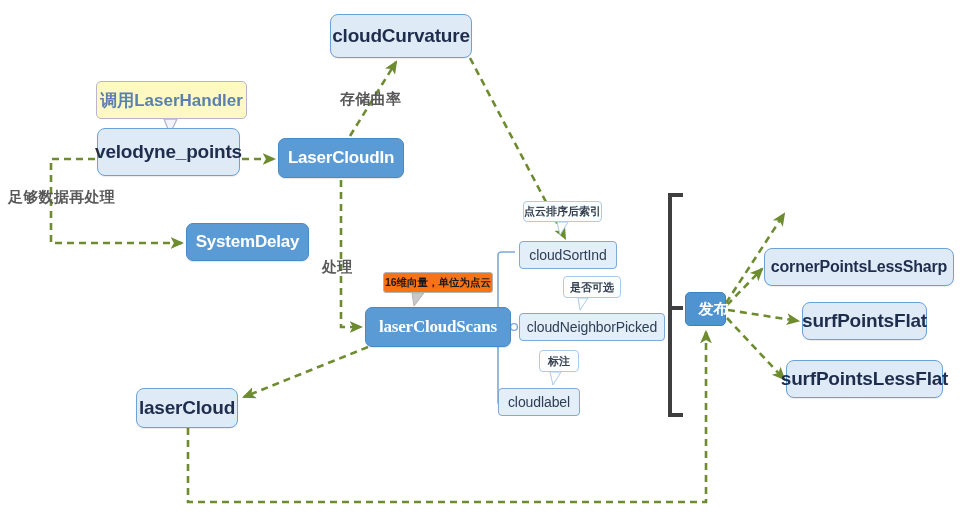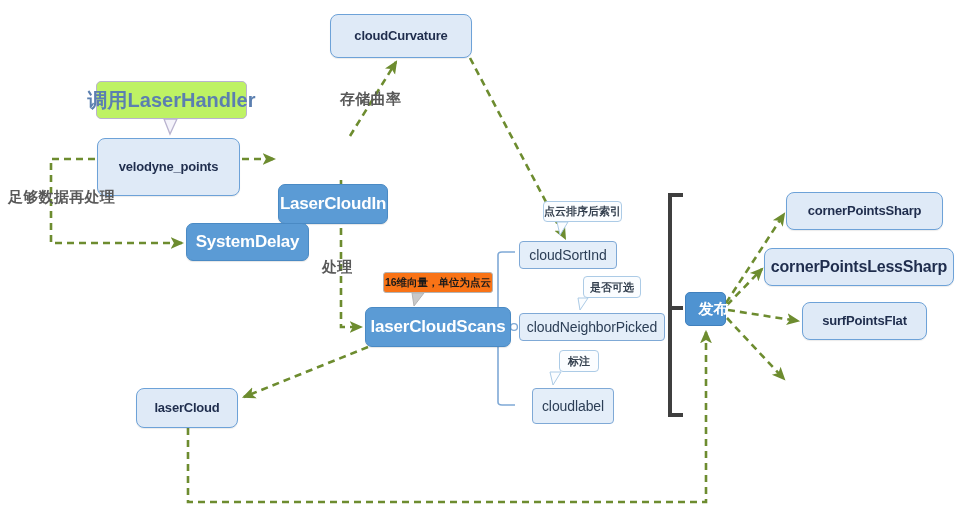--- a/index.html
+++ b/index.html
@@ -46,21 +46,21 @@
     letter-spacing: -0.2px;
     box-shadow: 0 1px 1px rgba(0,0,0,0.10);
   }
   
   .node.light {
     background: #dfeaf7;
     border: 1.4px solid #6da2d8;
     color: #1f2d4d;
     font-weight: bold;
     border-radius: 8px;
-    font-size: 13px;
+    font-size: 19px;
     letter-spacing: -0.2px;
     box-shadow: 0 1px 1px rgba(0,0,0,0.08);
   }
   
   .node.small {
     background: #e4eef9;
     border: 1.2px solid #7fa9d6;
     color: #2c3e56;
     font-weight: normal;
     border-radius: 4px;
@@ -79,35 +79,34 @@
   .callout {
     position: absolute;
     box-sizing: border-box;
     display: flex;
     align-items: center;
     justify-content: center;
     white-space: nowrap;
     text-align: center;
   }
   .callout.lav {
-    background: #bef264;
+    background: #fef9c3;
     border: 1.4px solid #b9b3cf;
     color: #5b7fb0;
     font-weight: bold;
-    font-size: 20px;
+    font-size: 17px;
     border-radius: 5px;
   }
   .callout.plain {
     background: #fbfdff;
     border: 1px solid #accbe6;
     color: #34404f;
     font-size: 11px;
     font-weight: bold;
     border-radius: 4px;
-    margin-left: 20px;
   }
   .callout.gray {
     background: #f97316;
     border: 1px solid #b4b4b4;
     color: #1a1a1a;
     font-size: 10.5px;
     font-weight: bold;
     border-radius: 3px;
   }
   
@@ -173,68 +172,68 @@
       <path d="M 578 298 L 580 310 L 588 298 Z" fill="#fbfdff" stroke="#accbe6" stroke-width="1"></path>
       <path d="M 550 372 L 553 385 L 561 372 Z" fill="#fbfdff" stroke="#accbe6" stroke-width="1"></path>
       <path d="M 412 293 L 414 306 L 424 293 Z" fill="#c9c9c9" stroke="#b4b4b4" stroke-width="1"></path>
     </g>
   </svg>
 
   <div class="node light" style="left:330px;top:14px;width:142px;height:44px;">
     <span>cloudCurvature</span>
   </div>
 
-  <div class="node light" style="left:97px;top:138px;width:143px;height:58px;">
+  <div class="node light" style="left:97px;top:128px;width:143px;height:48px;">
     <span>velodyne_points</span>
   </div>
 
-  <div class="node blue" style="left:278px;top:138px;width:110px;height:40px;margin-top:46px;">
+  <div class="node blue" style="left:278px;top:138px;width:126px;height:40px;">
     <span>LaserCloudIn</span>
   </div>
 
   <div class="node blue" style="left:186px;top:223px;width:123px;height:38px;">
     <span>SystemDelay</span>
   </div>
 
-  <div class="node blue" style="left:365px;top:307px;width:146px;height:40px;">
+  <div class="node blue" style="left:365px;top:307px;width:146px;height:40px;font-family:Liberation Serif, serif;">
     <span>laserCloudScans</span>
   </div>
 
   <div class="node light" style="left:136px;top:388px;width:102px;height:40px;">
     <span>laserCloud</span>
   </div>
 
   <div class="node small" style="left:519px;top:241px;width:98px;height:28px;">
     <span>cloudSortInd</span>
   </div>
 
   <div class="node small" style="left:519px;top:313px;width:146px;height:28px;">
     <span>cloudNeighborPicked</span>
   </div>
 
-  <div class="node small" style="left:532px;top:388px;width:82px;height:36px;">
+  <div class="node small" style="left:498px;top:388px;width:82px;height:28px;">
     <span>cloudlabel</span>
   </div>
 
   <div class="node pub" style="left:685px;top:292px;width:41px;height:34px;padding-left:16px;">
     <span>发布</span>
   </div>
 
-  <div class="node light" style="left:786px;top:192px;width:157px;height:38px;">
-    <span>cornerPointsSharp</span>
-  </div>
 
   <div class="node light" style="left:764px;top:248px;width:190px;height:38px;font-size:16px;">
     <span>cornerPointsLessSharp</span>
   </div>
 
   <div class="node light" style="left:802px;top:302px;width:125px;height:38px;">
     <span>surfPointsFlat</span>
   </div>
 
+  <div class="node light" style="left:786px;top:360px;width:157px;height:38px;">
+    <span>surfPointsLessFlat</span>
+  </div>
 
   <div class="callout lav" style="left:96px;top:81px;width:151px;height:38px;">
     <span>调用LaserHandler</span>
   </div>
 
   <div class="callout plain" style="left:523px;top:201px;width:79px;height:21px;">
     <span>点云排序后索引</span>
   </div>
 
   <div class="callout plain" style="left:563px;top:276px;width:58px;height:22px;text-align:right;">

